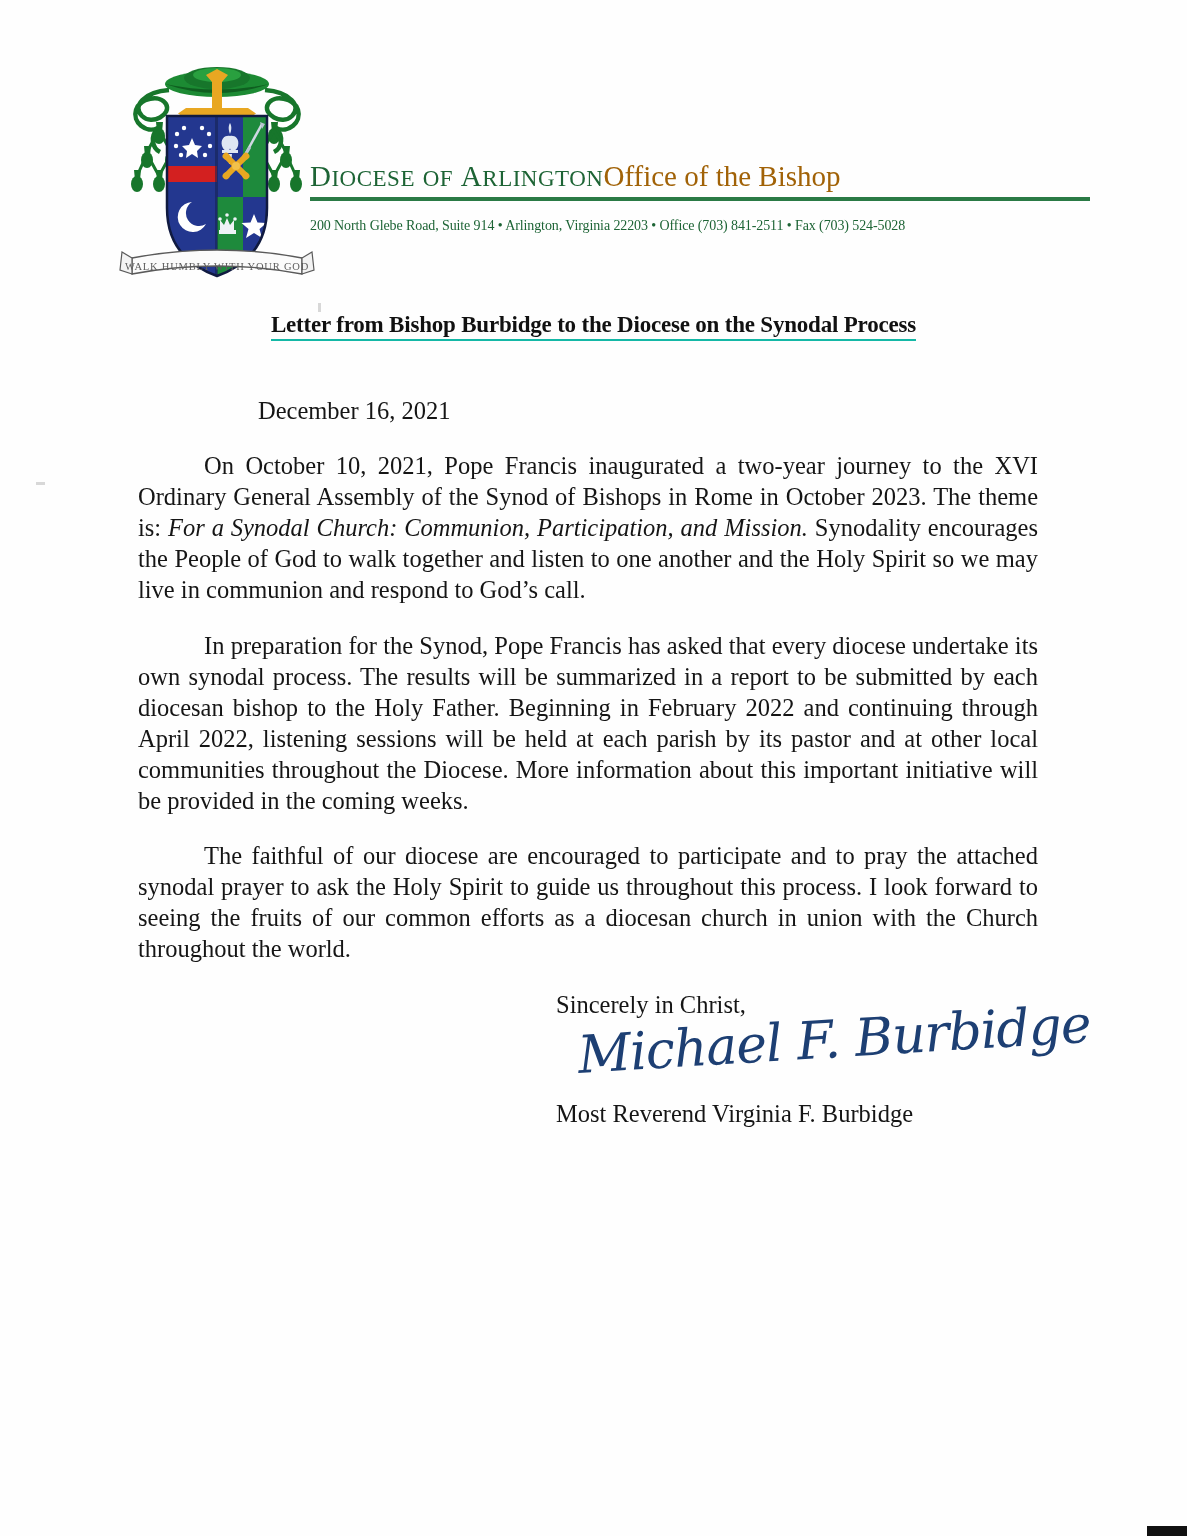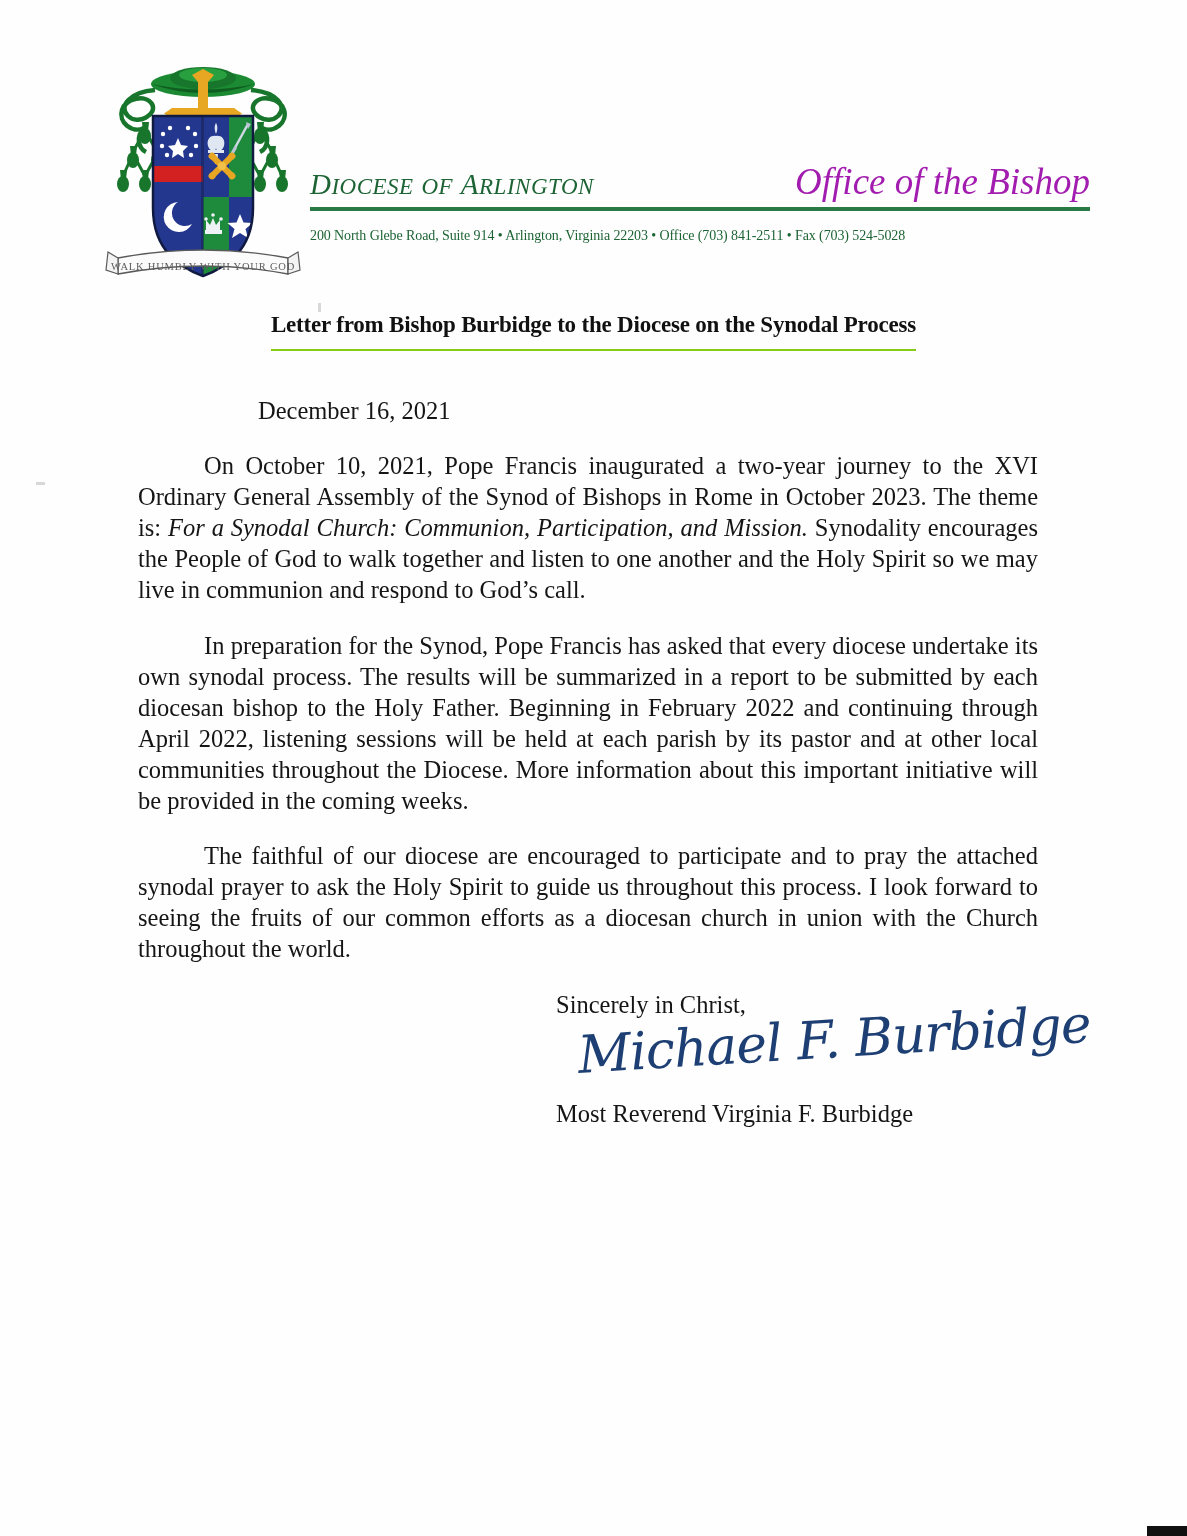--- a/index.html
+++ b/index.html
@@ -22,51 +22,49 @@
   .letterhead {
     position: absolute;
     left: 0;
     top: 0;
     width: 1187px;
     height: 300px;
   }
 
   .coa {
     position: absolute;
-    left: 100px;
+    left: 114px;
     top: 62px;
     width: 206px;
     height: 236px;
   }
 
   .head-text {
     position: absolute;
     left: 310px;
     top: 160px;
     width: 780px;
   }
   .head-row {
     display: flex;
-    justify-content: space-between;
     align-items: baseline;
-    font-style: italic;
   }
   .diocese-name {
     font-family: "Liberation Serif", "DejaVu Serif", serif;
     font-size: 29px;
     color: #1d6435;
     letter-spacing: 0.5px;
     white-space: nowrap;
   }
   .diocese-name .cap { font-size: 29px; }
   .diocese-name .sc { font-size: 23px; }
   .office-of {
     font-family: "Liberation Serif", "DejaVu Serif", serif;
-    font-size: 37px;
-    color: #a21caf;
+    font-size: 29px;
+    color: #a16207;
     white-space: nowrap;
   }
   .green-rule {
     margin-top: 4px;
     height: 4px;
     background: #2a7a45;
     width: 780px;
   }
   .address-line {
     margin-top: 17px;
@@ -82,22 +80,22 @@
     left: 0;
     top: 312px;
     width: 1187px;
     text-align: center;
     font-size: 23px;
     font-weight: bold;
     color: #111;
     letter-spacing: -0.2px;
   }
   .doc-title span {
-    border-bottom: 2px solid #84cc16;
-    padding-bottom: 12px;
+    border-bottom: 2px solid #14b8a6;
+    padding-bottom: 2px;
   }
 
   
   .letter {
     position: absolute;
     left: 138px;
     top: 396px;
     width: 900px;
     font-size: 24.5px;
     line-height: 1.265;

